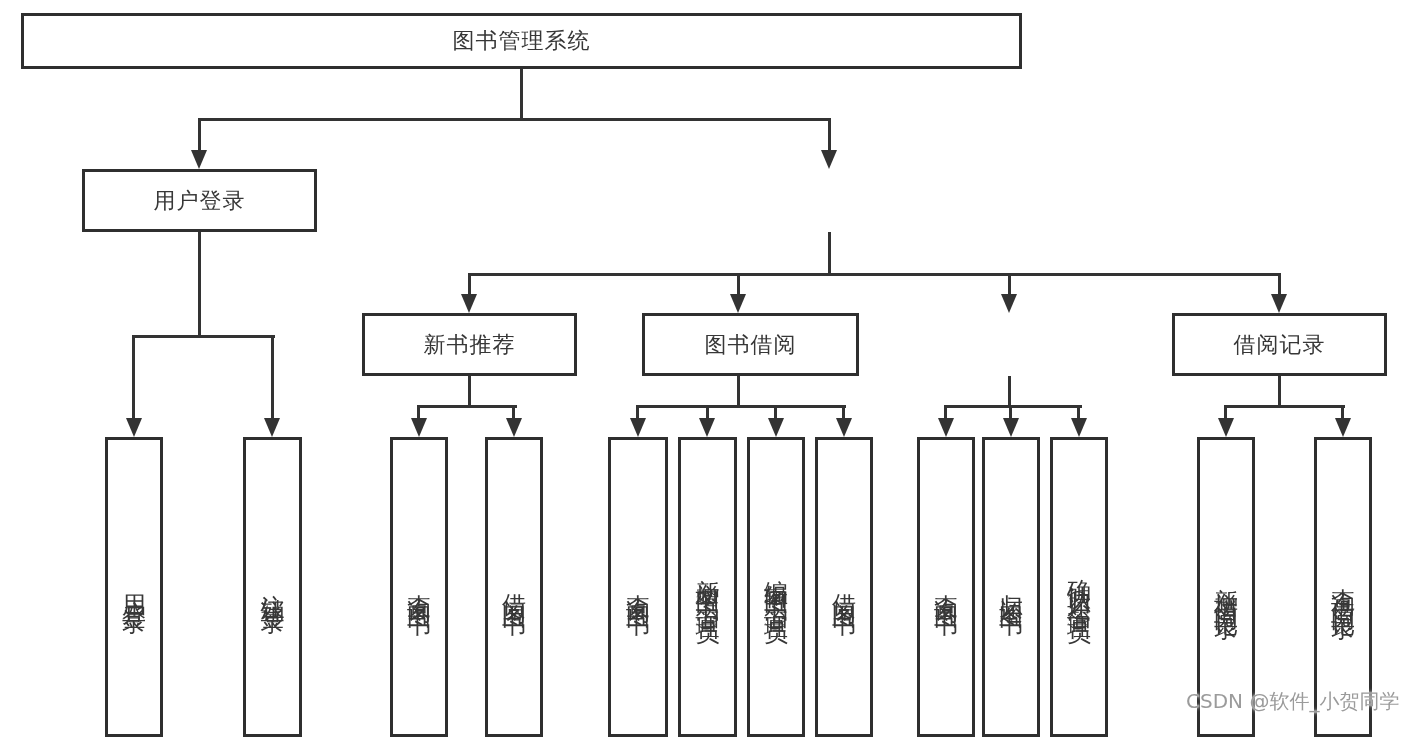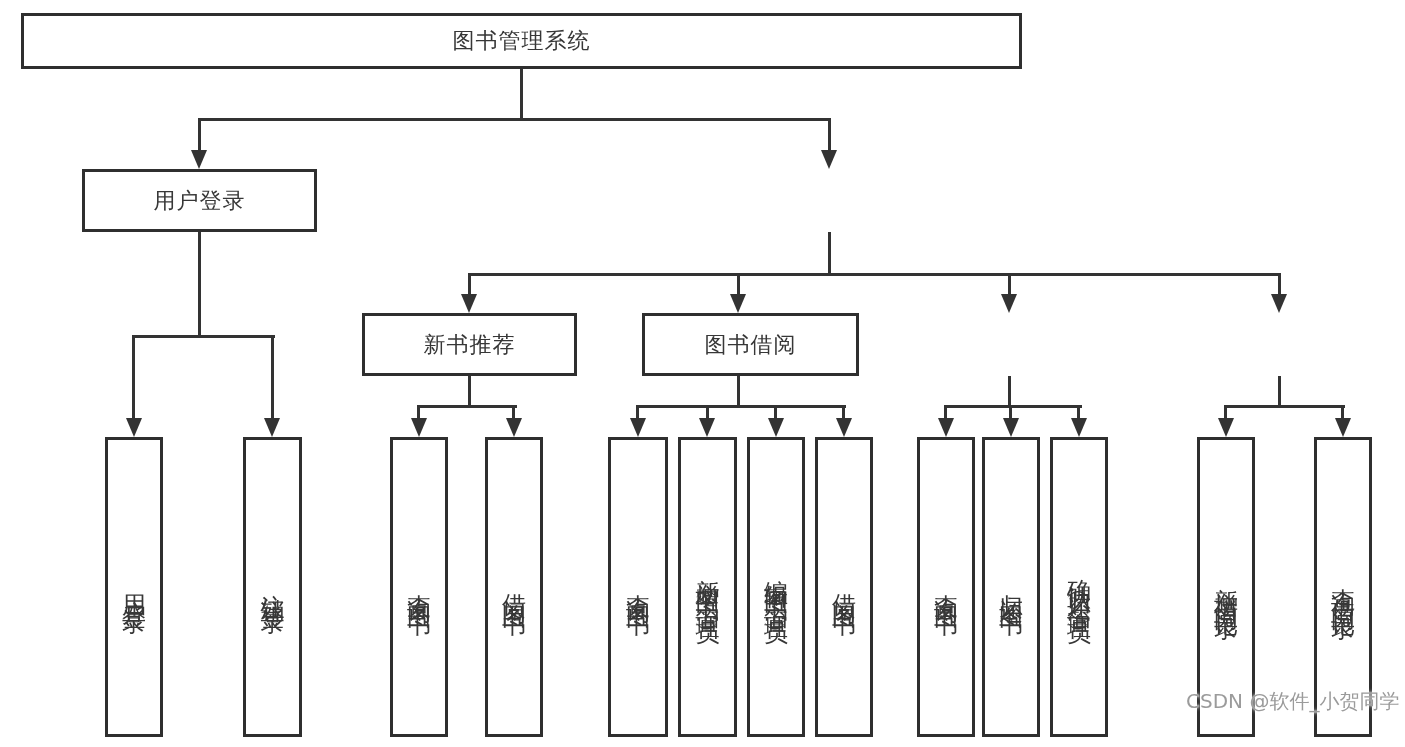--- a/index.html
+++ b/index.html
@@ -100,20 +100,23 @@
     </div>
     <div class="node v" style="left: 243px; top: 437px; width: 59px; height: 300px;">
       <span class="node-label">注销登录</span>
     </div>
     <div class="node h" style="left: 362px; top: 313px; width: 215px; height: 63px;">
       <span class="node-label">新书推荐</span>
     </div>
     <div class="node h" style="left: 614px; top: 313px; width: 217px; height: 63px; margin-left: 28px;">
       <span class="node-label">图书借阅</span>
     </div>
+    <div class="node h" style="left: 1172px; top: 313px; width: 215px; height: 63px;">
+      <span class="node-label">借阅记录</span>
+    </div>
     <div class="node v" style="left: 390px; top: 437px; width: 58px; height: 300px;">
       <span class="node-label">查询图书</span>
     </div>
     <div class="node v" style="left: 485px; top: 437px; width: 58px; height: 300px;">
       <span class="node-label">借阅图书</span>
     </div>
     <div class="node v" style="left: 608px; top: 437px; width: 60px; height: 300px;">
       <span class="node-label">查询图书</span>
     </div>
     <div class="node v" style="left: 678px; top: 437px; width: 59px; height: 300px;">

